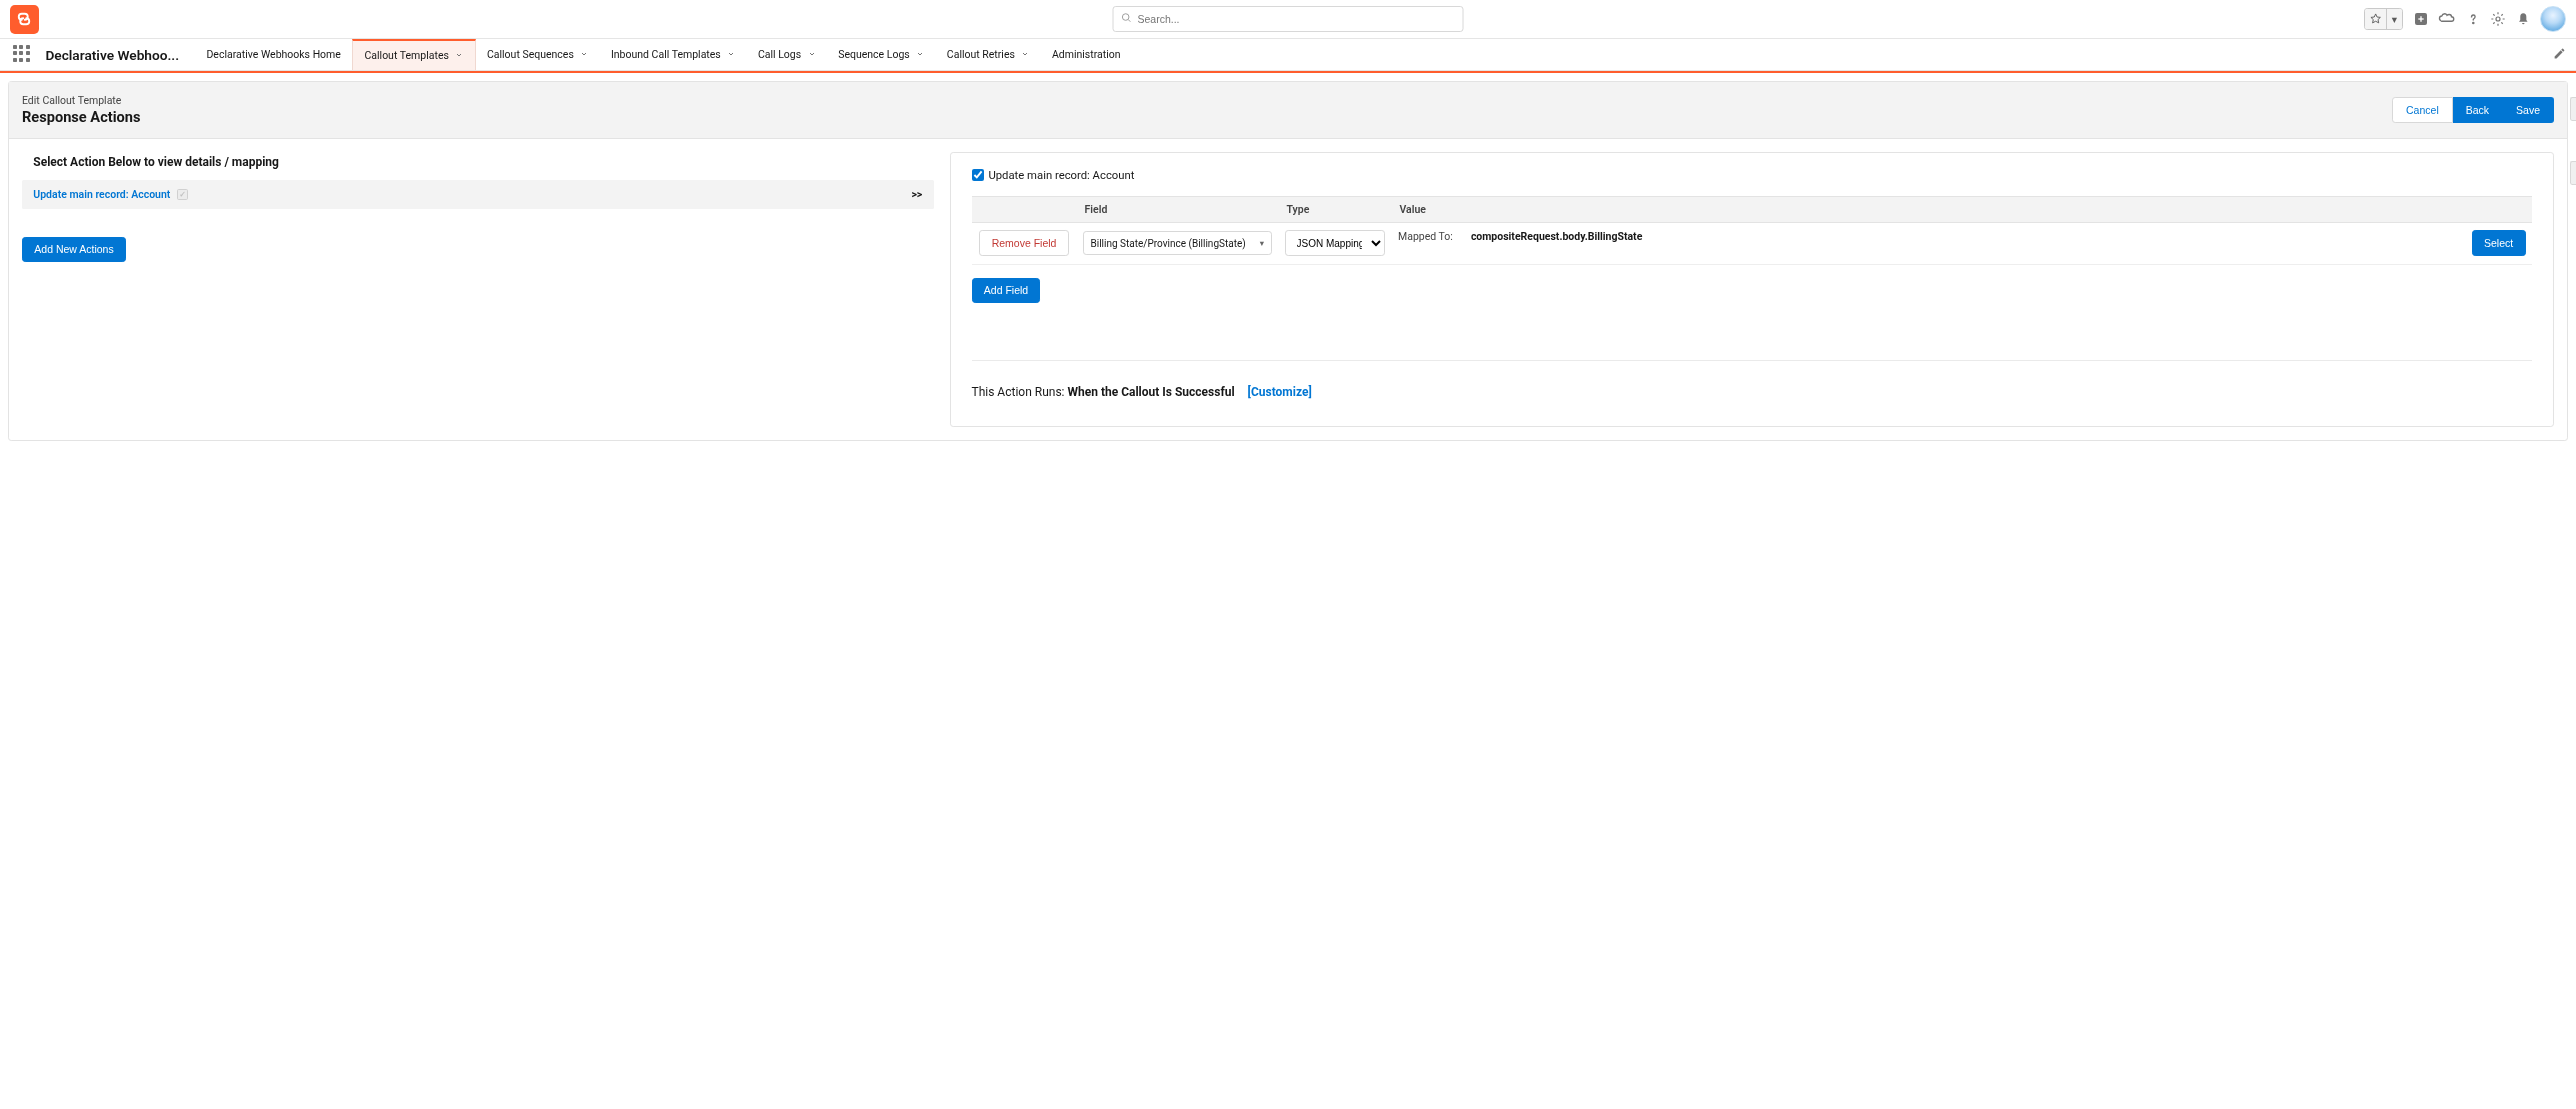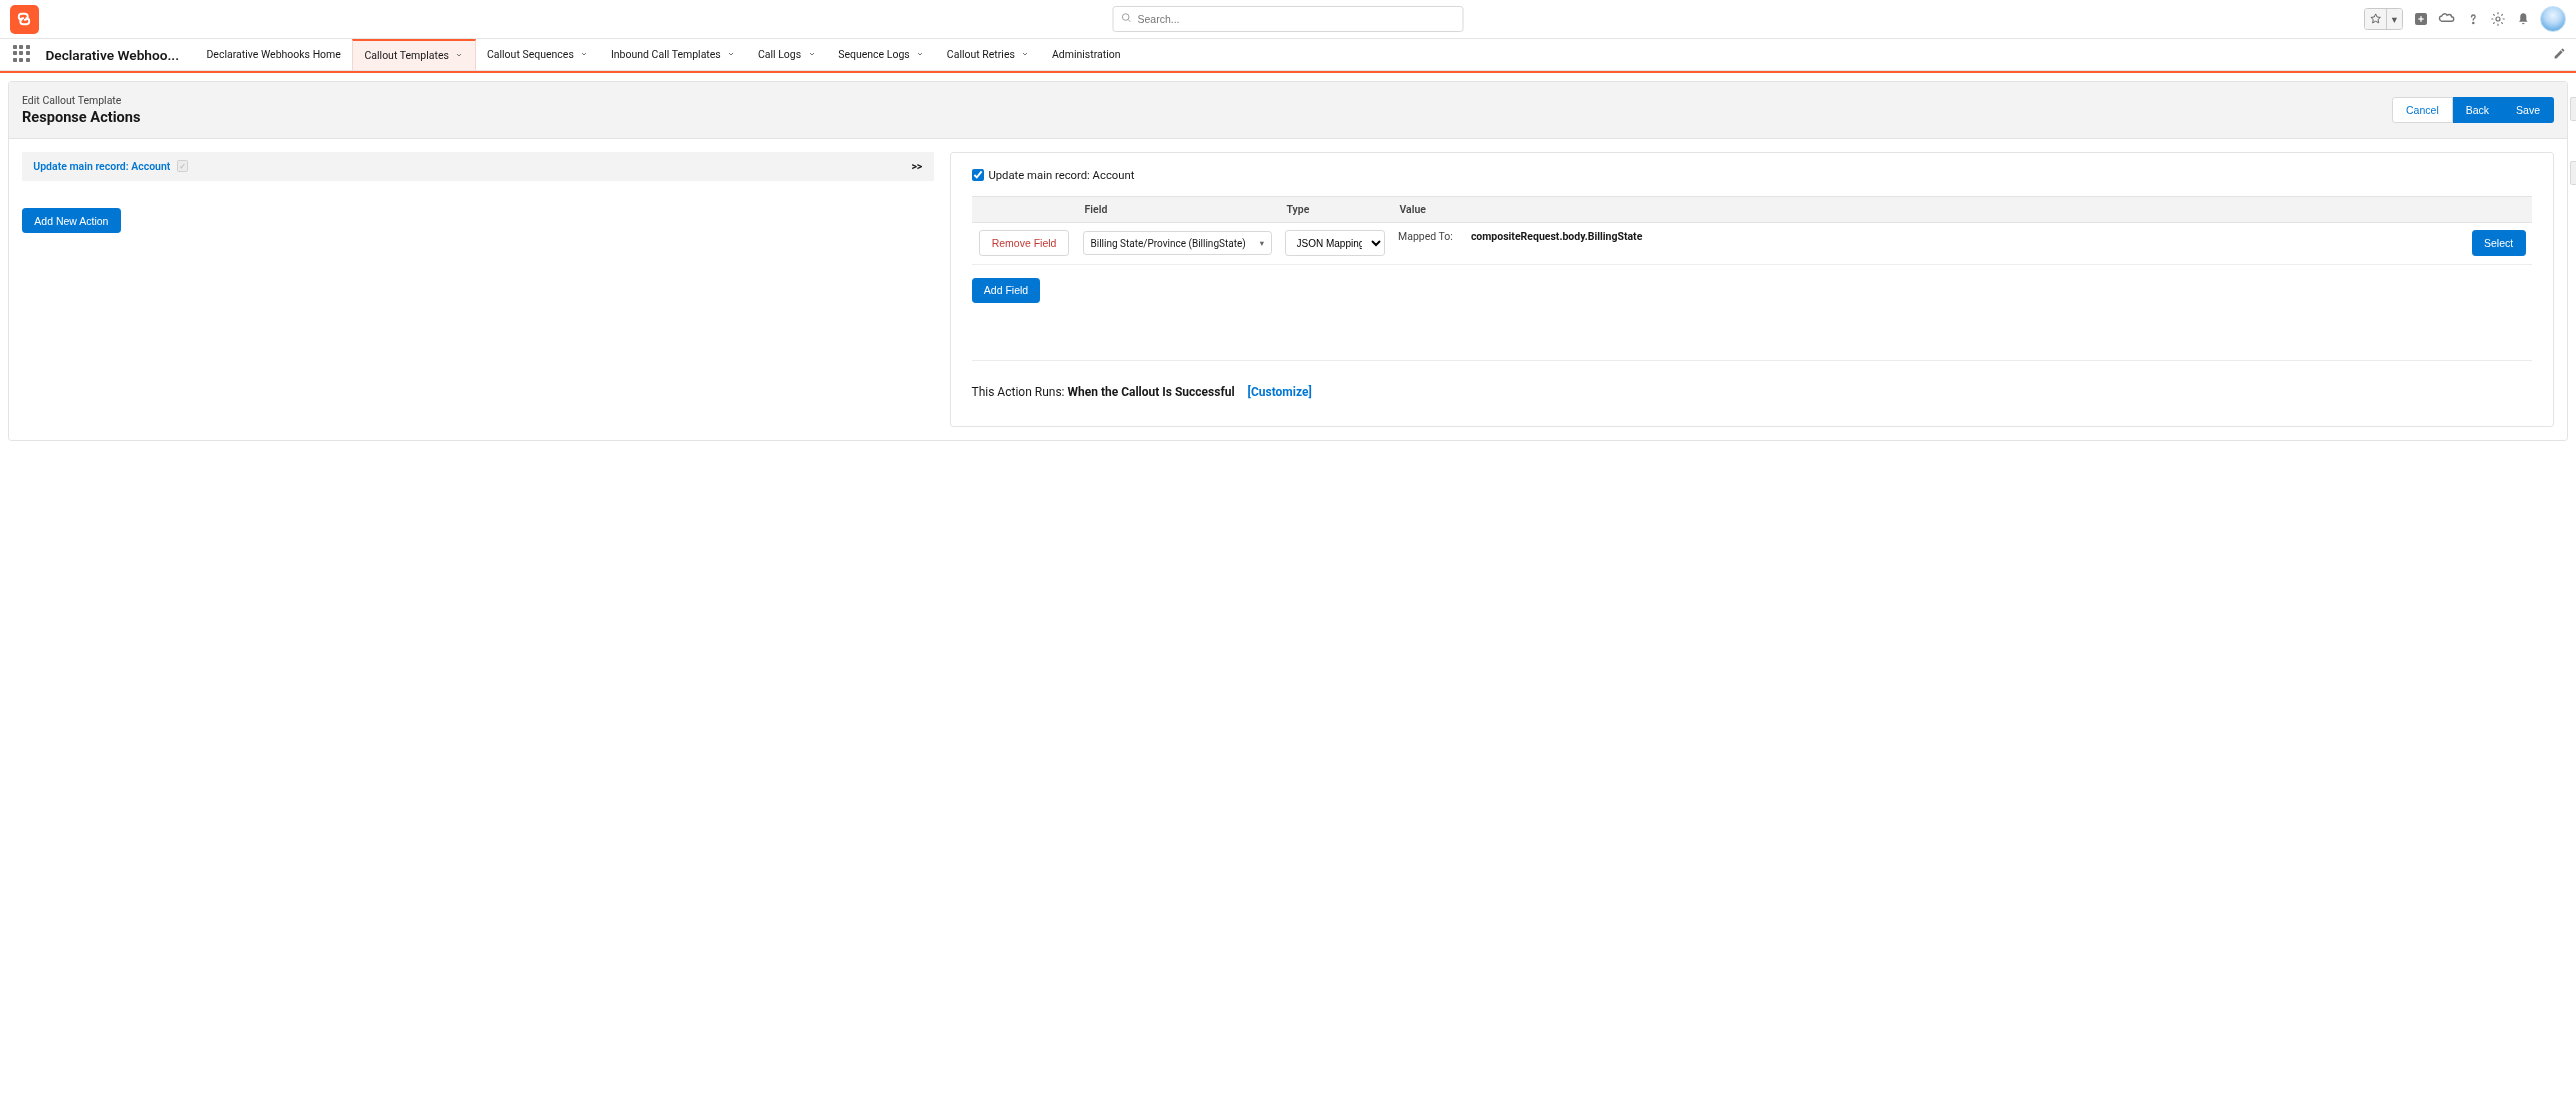--- a/index.html
+++ b/index.html
@@ -439,29 +439,30 @@
       <div class="head-btns">
         <button class="btn btn-link">Cancel</button>
         <button class="btn btn-primary">Back</button>
         <button class="btn btn-primary">Save</button>
       </div>
     </div>
 
     <div class="content">
 
       <div class="left-panel">
+        <div class="left-heading">Select Action Below to view details / mapping</div>
         <div class="action-item">
           <span class="action-item-label">
             <span>Update main record: Account</span>
             <span class="chk-dis">✓</span>
           </span>
           <span class="chev-right">&gt;&gt;</span>
         </div>
         <div class="left-actions">
-          <button class="btn-primary-standalone">Add New Action</button>
+          <button class="btn-primary-standalone">Add New Actions</button>
         </div>
       </div>
 
       <div class="right-panel">
         <label class="chk-row">
           <input type="checkbox" checked="" style="">
           <span>Update main record: Account</span>
         </label>
 
         <table class="map-table">

